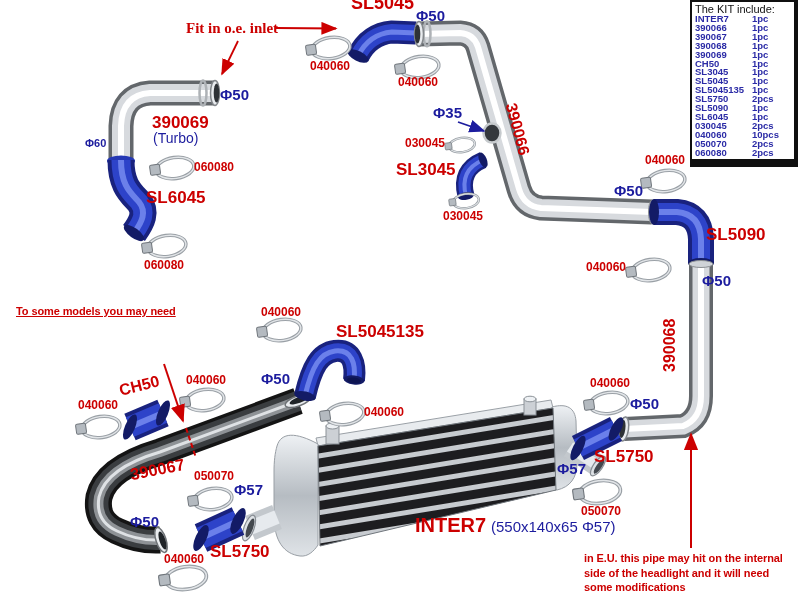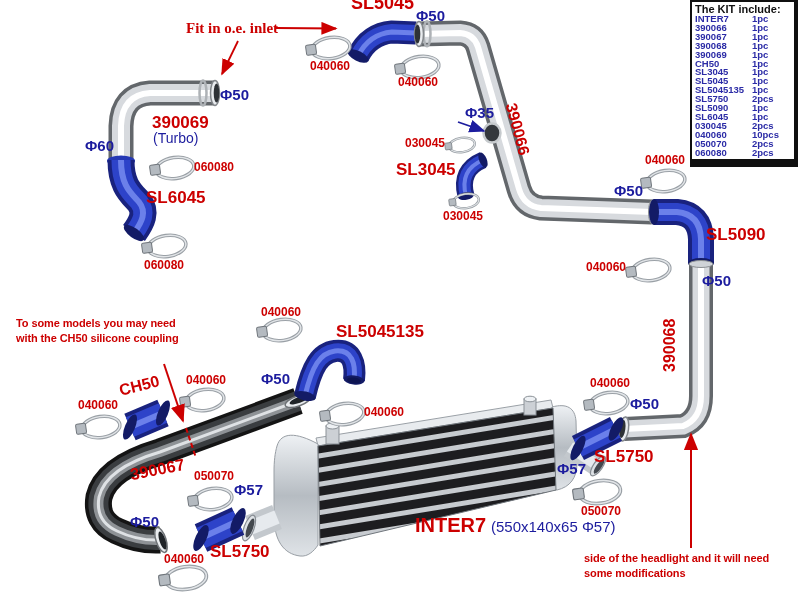--- a/index.html
+++ b/index.html
@@ -1,26 +1,26 @@
 <!DOCTYPE html>
 <html><head>
 <meta charset="utf-8">
 <style>
   html,body{margin:0;padding:0;background:#ffffff;}
   .stage{position:relative;width:800px;height:600px;background:#ffffff;overflow:hidden;
          font-family:"Liberation Sans",sans-serif;}
   svg.art{position:absolute;left:0;top:0;}
   .labels .lbl{position:absolute;font-weight:700;white-space:nowrap;line-height:1.04;}
   .note{position:absolute;font-weight:700;color:#cc0000;font-size:11px;line-height:14.7px;letter-spacing:-0.1px;}
-  .note-left{left:16px;top:316px;}
+  .note-left{left:16px;top:304px;text-decoration:underline;}
   .note-right{left:584px;top:551px;}
   .kitbox{position:absolute;left:690px;top:0;width:108px;height:167px;background:#ffffff;
           border:2px solid #101010;border-right-width:4px;border-bottom-width:8px;
           padding:1px 3px;box-sizing:border-box;}
-  .kit-title{font-size:11px;font-weight:700;color:#101010;line-height:12px;white-space:nowrap;}
+  .kit-title{font-size:11px;font-weight:400;color:#101010;line-height:12px;white-space:nowrap;}
   .kit-row{display:flex;font-size:9.5px;font-weight:700;color:#2b2ba6;line-height:8.9px;white-space:nowrap;}
   .kit-name{width:57px;}
 </style>
 </head>
 <body>
 
 <div class="stage">
 
   <svg class="art" width="800" height="600" viewBox="0 0 800 600">
     <defs>
@@ -209,25 +209,25 @@
   <div class="labels">
 
   <span class="lbl" style="left: 186px; top: 21px; color: rgb(204, 0, 0); font-size: 15px; font-family: Liberation Serif, serif;">Fit in o.e. inlet</span>
       <span class="lbl" style="left: 351px; top: -6px; color: rgb(204, 0, 0); font-size: 18px;">SL5045</span>
       <span class="lbl" style="left: 416px; top: 8px; color: rgb(28, 28, 158); font-size: 15px;">Φ50</span>
       <span class="lbl" style="left: 310px; top: 60px; color: rgb(204, 0, 0); font-size: 12px;">040060</span>
       <span class="lbl" style="left: 398px; top: 76px; color: rgb(204, 0, 0); font-size: 12px;">040060</span>
       <span class="lbl" style="left: 220px; top: 87px; color: rgb(28, 28, 158); font-size: 15px;">Φ50</span>
       <span class="lbl" style="left: 152px; top: 114px; color: rgb(204, 0, 0); font-size: 17px;">390069</span>
       <span class="lbl" style="left: 153px; top: 131px; color: rgb(28, 28, 158); font-size: 14px; font-weight: 400;">(Turbo)</span>
-      <span class="lbl" style="left: 85px; top: 138px; color: rgb(28, 28, 158); font-size: 15px;">Φ60</span>
+      <span class="lbl" style="left: 85px; top: 138px; color: rgb(28, 28, 158); font-size: 11px;">Φ60</span>
       <span class="lbl" style="left: 194px; top: 161px; color: rgb(204, 0, 0); font-size: 12px;">060080</span>
       <span class="lbl" style="left: 146px; top: 189px; color: rgb(204, 0, 0); font-size: 17px;">SL6045</span>
       <span class="lbl" style="left: 144px; top: 259px; color: rgb(204, 0, 0); font-size: 12px;">060080</span>
-      <span class="lbl" style="left: 433px; top: 105px; color: rgb(28, 28, 158); font-size: 15px; margin-left: 32px;">Φ35</span>
+      <span class="lbl" style="left: 433px; top: 105px; color: rgb(28, 28, 158); font-size: 15px;">Φ35</span>
       <span class="lbl" style="left: 405px; top: 137px; color: rgb(204, 0, 0); font-size: 12px;">030045</span>
       <span class="lbl" style="left: 486px; top: 121px; color: rgb(204, 0, 0); font-size: 16px; width: 62px; text-align: center; transform: rotate(75deg);">390066</span>
       <span class="lbl" style="left: 396px; top: 161px; color: rgb(204, 0, 0); font-size: 17px;">SL3045</span>
       <span class="lbl" style="left: 443px; top: 210px; color: rgb(204, 0, 0); font-size: 12px;">030045</span>
       <span class="lbl" style="left: 645px; top: 154px; color: rgb(204, 0, 0); font-size: 12px;">040060</span>
       <span class="lbl" style="left: 614px; top: 183px; color: rgb(28, 28, 158); font-size: 15px;">Φ50</span>
       <span class="lbl" style="left: 706px; top: 226px; color: rgb(204, 0, 0); font-size: 17px;">SL5090</span>
       <span class="lbl" style="left: 586px; top: 261px; color: rgb(204, 0, 0); font-size: 12px;">040060</span>
       <span class="lbl" style="left: 702px; top: 273px; color: rgb(28, 28, 158); font-size: 15px;">Φ50</span>
       <span class="lbl" style="left: 639px; top: 337px; color: rgb(204, 0, 0); font-size: 16px; width: 62px; text-align: center; transform: rotate(-90deg);">390068</span>
@@ -249,24 +249,24 @@
       <span class="lbl" style="left: 415px; top: 515px; color: rgb(204, 0, 0); font-size: 20px;">INTER7</span>
       <span class="lbl" style="left: 483px; top: 519px; color: rgb(28, 28, 158); font-size: 15px; font-weight: 400; margin-left: 8px;">(550x140x65 Φ57)</span>
       <span class="lbl" style="left: 594px; top: 448px; color: rgb(204, 0, 0); font-size: 17px;">SL5750</span>
       <span class="lbl" style="left: 557px; top: 461px; color: rgb(28, 28, 158); font-size: 15px;">Φ57</span>
       <span class="lbl" style="left: 581px; top: 505px; color: rgb(204, 0, 0); font-size: 12px;">050070</span>
     </div>
 
   <div class="note note-left">
 
   <div class="note-line">To some models you may need</div>
-      <div class="note-line">with the CH50 silicone coupling</div>
     </div>
   <div class="note note-right">
 
+      <div class="note-line">in E.U. this pipe may hit on the internal</div>
       <div class="note-line">side of the headlight and it will need</div>
       <div class="note-line">some modifications</div>
     </div>
 
   <div class="kitbox">
     <div class="kit-title">The KIT include:</div>
     <div class="kit-rows">
 
     <div class="kit-row">
         <span class="kit-name">INTER7</span>

